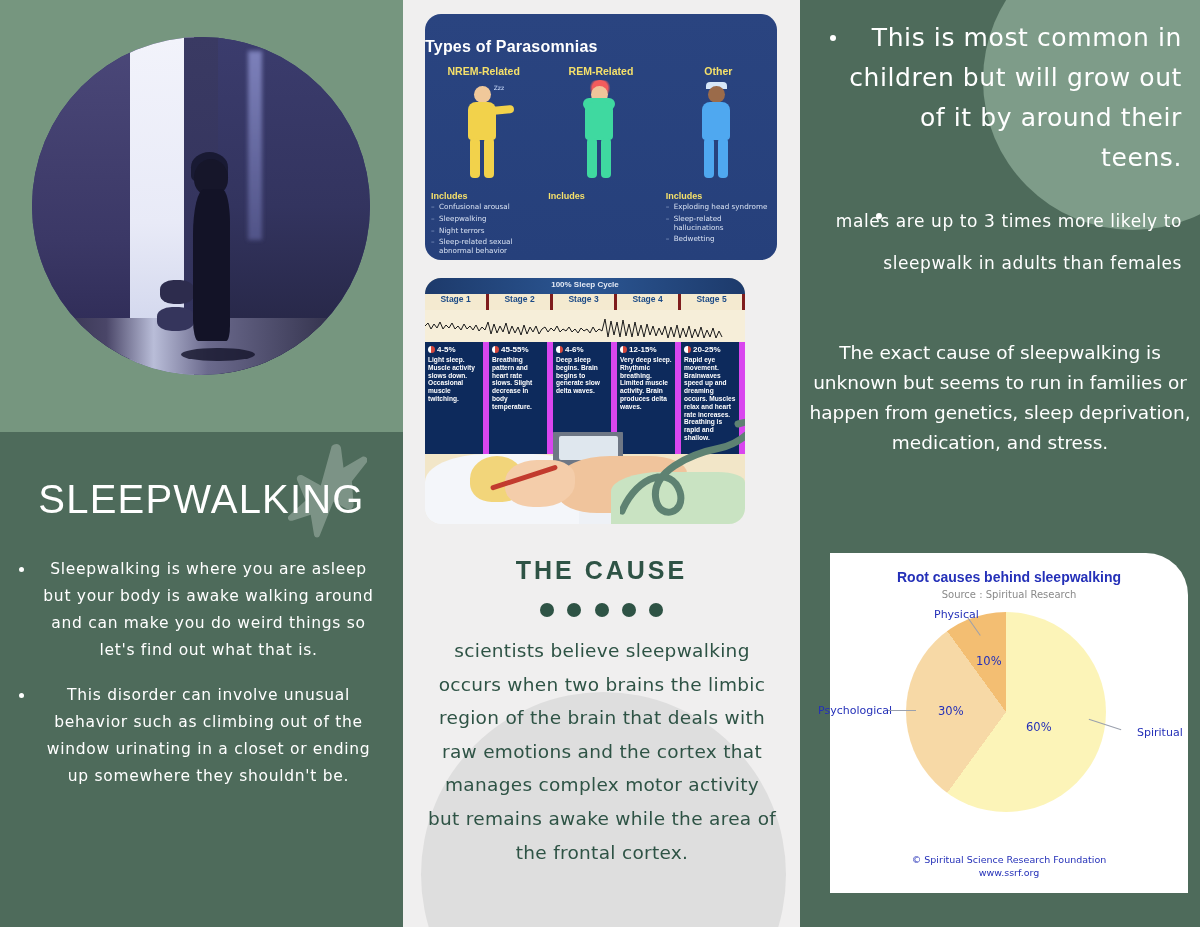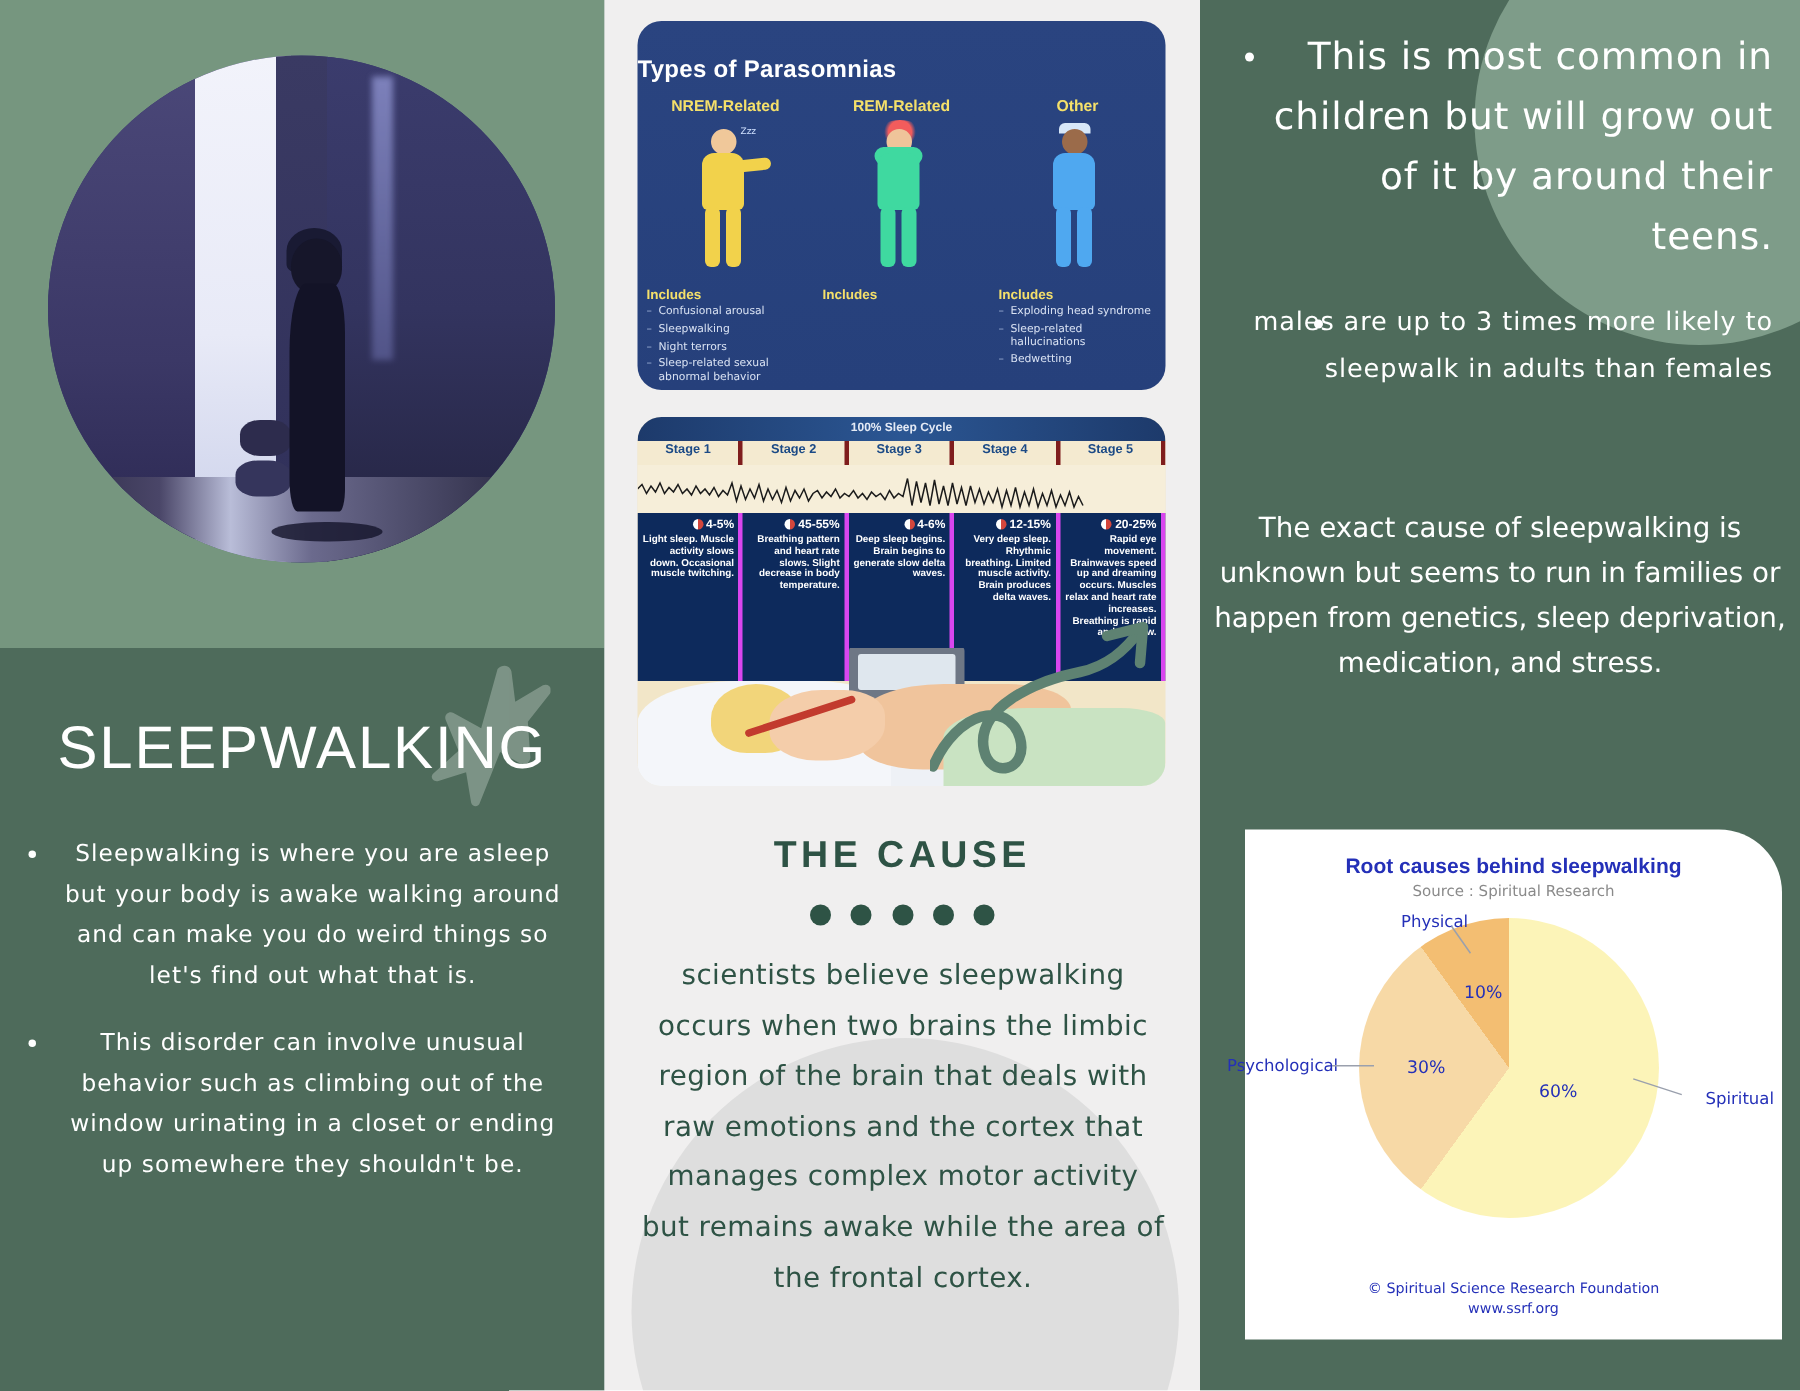--- a/index.html
+++ b/index.html
@@ -95,32 +95,32 @@
   .fig .cap { position:absolute; left:18px; top:0px; width:21px; height:7px; border-radius:4px 4px 0 0; background:#d7e7f8; }
   .para-inc { padding:0 5px 0 6px; }
   .para-inc .ih { color:#F5E06A; font-size:9px; font-weight:bold; font-family:"Liberation Sans", sans-serif; }
   .para-inc ul { margin-top:2px; }
   .para-inc li { list-style:none; color:#d9e2f3; font-size:7.2px; line-height:8.8px;
     padding-left:8px; position:relative; margin-bottom:3px; }
   .para-inc li:before { content:"–"; position:absolute; left:0; top:0; color:#9fb2d6; }
 
   
   .card-cycle {
-    position:absolute; left:22px; top:278px; width:352px; height:246px;
+    position:absolute; left:22px; top:278px; width:320px; height:246px;
     border-radius:16px; overflow:hidden; background:#f2e6c8;
   }
   .cyc-band { position:relative; height:16px; background:linear-gradient(90deg,#1d3a6b,#2b5693,#1d3a6b); }
   .cyc-band span { position:absolute; left:0; right:0; top:2px; text-align:center;
      color:#e4eaf5; font-size:8px; font-weight:bold; font-family:"Liberation Sans", sans-serif; }
   .cyc-stages { display:flex; background:#f4ead0; height:16px; }
   .cyc-stages div { flex:1; text-align:center; color:#1b4a86; font-size:8.5px; font-weight:bold;
      font-family:"Liberation Sans", sans-serif; border-right:3px solid #7f1d1d; }
   .cyc-wave { height:32px; background:#f6eed9; position:relative; overflow:hidden; }
   .cyc-info { display:flex; height:112px; background:#0d2a5c; }
-  .cyc-info .c { flex:1; border-right:3px solid #d946ef; padding:3px 3px 4px; text-align:right; }
+  .cyc-info .c { flex:1; border-right:6px solid #d946ef; padding:3px 3px 4px; text-align:left; }
   .cyc-info .pct { color:#ffffff; font-size:8px; font-weight:bold; font-family:"Liberation Sans", sans-serif;
      margin-bottom:2px; }
   .cyc-info .pct .dot { display:inline-block; width:7px; height:7px; border-radius:50%;
      background:linear-gradient(90deg,#ffffff 50%,#d4463c 50%); margin-right:2px; vertical-align:-1px; }
   .cyc-info .txt { color:#ffffff; font-size:6.6px; line-height:7.8px; font-weight:bold;
      font-family:"Liberation Sans", sans-serif; }
   .cyc-photo { position:absolute; left:0; bottom:0; width:100%; height:92px; overflow:hidden; }
   .cyc-pillow { position:absolute; left:0; bottom:0; width:48%; height:76%; background:#f4f6fa;
      border-radius:40% 30% 0 0; }
   .cyc-bed { position:absolute; left:0; bottom:0; width:100%; height:30%; background:#eef1f6; }
@@ -149,21 +149,21 @@
   
   .col-right { position:relative; width:400px; height:927px; background:#4E6B5B; overflow:hidden; }
   .right-circle {
     position:absolute; left:183px; top:-70px; width:300px; height:300px;
     border-radius:50%; background:#7E9C89;
   }
   .right-list { position:absolute; left:2px; top:18px; width:396px; }
   .right-list li { list-style:none; position:relative; color:#ffffff; text-align:right;
     letter-spacing:.6px; padding:0 16px 0 30px; }
   .right-list li.big { font-size:25px; line-height:40px; margin-bottom:22px; }
-  .right-list li.small { font-size:17px; line-height:31px; }
+  .right-list li.small { font-size:17px; line-height:42px; }
   .right-list li .bullet { position:absolute; width:6px; height:6px; border-radius:50%; background:#ffffff; }
   .right-list li.big .bullet { left:28px; top:17px; }
   .right-list li.small .bullet { left:74px; top:13px; }
   .right-para {
     position:absolute; left:0; top:338px; width:400px; text-align:center;
     color:#ffffff; font-size:18.5px; line-height:30px; padding:0 4px;
   }
 
   
   .pie-card {

